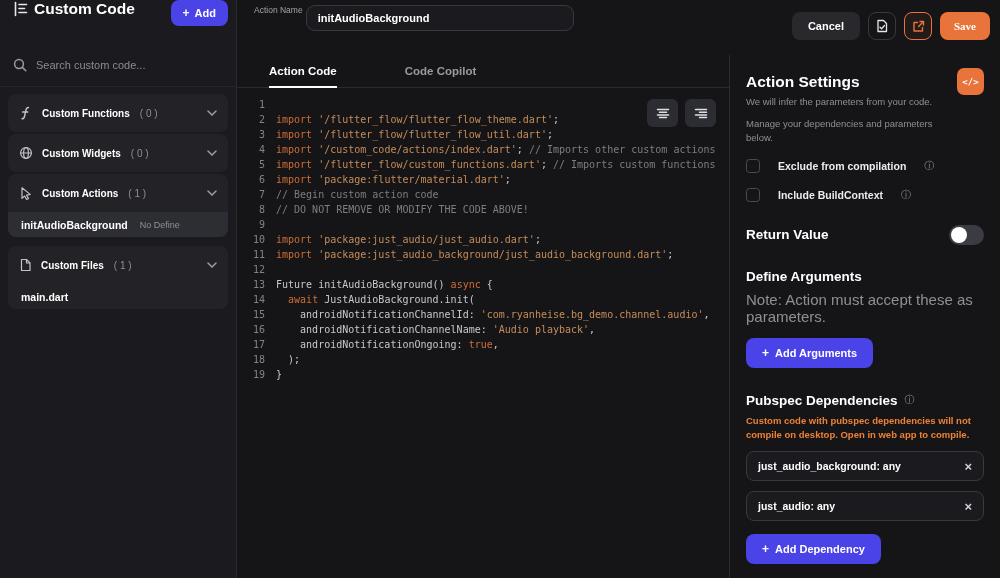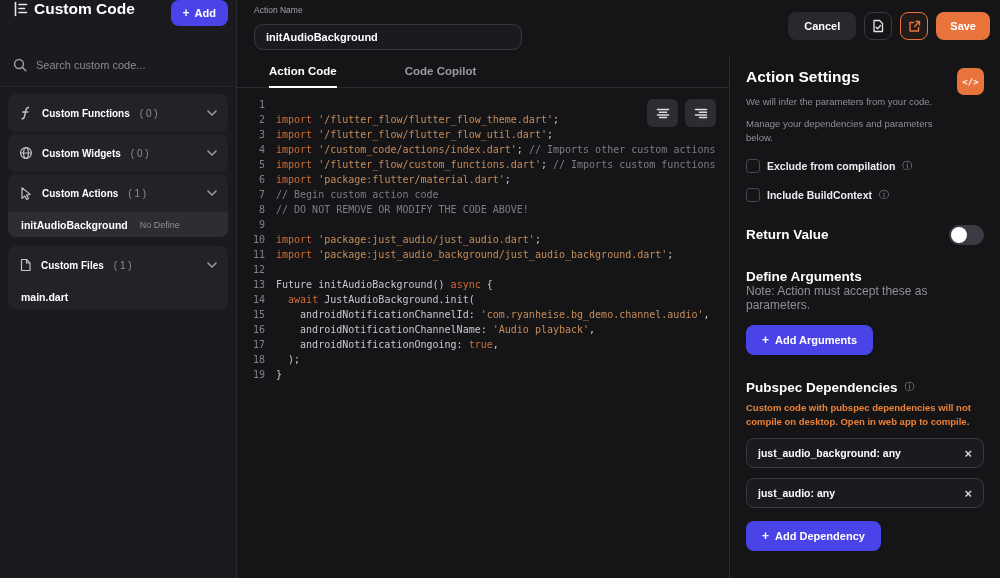--- a/index.html
+++ b/index.html
@@ -38,62 +38,62 @@
   .section-label{font-size:10px;font-weight:bold;white-space:nowrap}
   .section-count{font-size:10px;color:var(--muted);margin-left:1px}
   .chevron{margin-left:auto;display:flex;color:#9a9aa0}
   .section-item{height:25px;display:flex;align-items:center;padding:0 11px 0 13px;font-size:10.5px;font-weight:bold;cursor:pointer}
   .section-item.selected{background:#2d2d34}
   .item-badge{font-size:9px;font-weight:normal;color:var(--muted);margin-left:12px}
 
   
   .main{flex:1;display:flex;flex-direction:column;min-width:0}
   .topbar{height:55px;display:flex;justify-content:space-between;align-items:flex-start;padding:5px 10px 0 17px}
-  .action-name{display:flex;flex-direction:column;gap:9px}
+  .action-name{display:flex;flex-direction:row;gap:3px}
   .action-name label{font-size:8.5px;color:#a2a2a8}
   .action-name input{width:268px;height:26px;background:var(--input-bg);border:1px solid var(--input-border);border-radius:9px;color:#fff;font-family:inherit;font-weight:bold;font-size:11px;padding:0 11px;outline:none}
   .topbar-actions{display:flex;align-items:center;gap:8px;margin-top:7px}
   .btn-cancel{background:#28282d;color:#fff;border:none;border-radius:8px;font-family:inherit;font-size:11px;font-weight:bold;padding:8px 16px;cursor:pointer}
   .icon-btn{width:28px;height:28px;border-radius:8px;border:1px solid var(--input-border);background:transparent;color:#e6e6e9;display:flex;align-items:center;justify-content:center;cursor:pointer}
   .icon-btn.orange{border-color:var(--accent-orange);color:var(--accent-orange);background:rgba(232,116,60,0.07)}
-  .btn-save{background:var(--accent-orange);color:#fff;border:none;border-radius:8px;font-family:Liberation Sans, sans-serif;font-size:11px;font-weight:bold;padding:8px 14px;cursor:pointer}
+  .btn-save{background:var(--accent-orange);color:#fff;border:none;border-radius:8px;font-family:Liberation Serif, serif;font-size:11px;font-weight:bold;padding:8px 14px;cursor:pointer}
 
   .main-body{flex:1;display:flex;min-height:0}
   .editor-col{width:493px;flex-shrink:0;display:flex;flex-direction:column;border-right:1px solid var(--panel-border)}
   .tabs{display:flex;gap:68px;padding:0 32px;border-bottom:1px solid var(--panel-border);height:33px}
   .tab{font-size:11.5px;font-weight:bold;color:#9a9aa0;display:flex;align-items:center;border-bottom:2px solid transparent;margin-bottom:-1px;cursor:pointer;white-space:nowrap}
   .tab.active{color:#fff;border-bottom-color:#fff}
 
   .editor{flex:1;position:relative;padding-top:9px;overflow:hidden}
   .editor-toolbar{position:absolute;top:11px;right:13px;display:flex;gap:7px;z-index:2}
   .tool-btn{width:31px;height:28px;background:#2c2c33;border:none;border-radius:6px;color:#e0e0e4;display:flex;align-items:center;justify-content:center;cursor:pointer}
   .code-line{display:flex;height:15px;line-height:15px;font-family:"DejaVu Sans Mono",monospace;font-size:10px;white-space:pre}
   .ln{width:28px;flex-shrink:0;text-align:right;color:#82828a}
   .lc{padding-left:11px;color:#c8c8cd}
   .tok-keyword{color:#cf6d35}
   .tok-string{color:#c68c58}
   .tok-comment{color:#7c7c84}
   .tok-plain{color:#c8c8cd}
 
   
   .settings{flex:1;padding:13px 16px;min-width:0;overflow:hidden}
-  .settings-header{display:flex;align-items:flex-start;justify-content:space-between}
+  .settings-header{display:flex;align-items:center;justify-content:space-between}
   .settings-title{font-size:15.5px;font-weight:bold}
   .code-btn{width:27px;height:27px;background:var(--accent-orange);border:none;border-radius:7px;color:#fff;font-family:"DejaVu Sans Mono",monospace;font-size:9px;font-weight:bold;display:flex;align-items:center;justify-content:center;cursor:pointer}
   .settings-desc{font-size:9.5px;color:var(--muted);line-height:1.4;max-width:206px;margin-top:9px}
   .settings-desc.second{margin-top:0}
-  .checkbox-row{display:flex;align-items:center;gap:7px;margin-top:15px}
+  .checkbox-row{display:flex;align-items:center;gap:18px;margin-top:15px}
   .checkbox{width:14px;height:14px;border:1.5px solid #4a4a52;border-radius:3.5px;background:transparent;cursor:pointer;flex-shrink:0}
   .checkbox-label{font-size:10.5px;font-weight:bold;color:#ececf0}
   .info-icon{color:var(--muted);font-size:10px;line-height:1}
   .return-row{display:flex;align-items:center;justify-content:space-between;margin-top:23px}
   .h2{font-size:13.5px;font-weight:bold}
   .toggle{width:35px;height:20px;border-radius:10px;background:#3b3b43;position:relative;cursor:pointer;flex-shrink:0}
   .toggle .knob{position:absolute;left:2px;top:2px;width:16px;height:16px;border-radius:50%;background:#fff}
-  .note{font-size:12px;color:var(--muted);}
+  .note{font-size:15px;color:var(--muted);margin-top:7px}
   .btn-blue{display:inline-flex;align-items:center;gap:6px;background:var(--accent-blue);color:#fff;border:none;border-radius:8px;font-family:inherit;font-size:11px;font-weight:bold;padding:9px 16px;margin-top:13px;cursor:pointer}
   .pubspec-title-row{display:flex;align-items:center;gap:7px;margin-top:25px}
   .warning{font-size:9.5px;font-weight:bold;color:var(--warning-orange);line-height:1.45;margin-top:6px}
   .dep-chip{display:flex;align-items:center;justify-content:space-between;height:30px;background:var(--input-bg);border:1px solid var(--input-border);border-radius:8px;padding:6px 11px;margin-top:10px;font-size:10.5px;font-weight:bold}
   .dep-close{color:#d0d0d6;font-size:13px;line-height:1;cursor:pointer}
   svg{display:block}
 </style>
 </head>
 <body>
 

